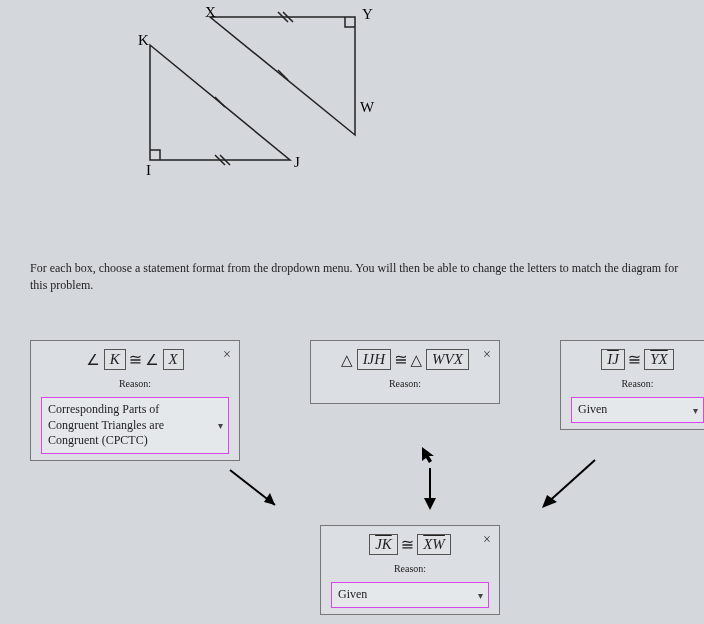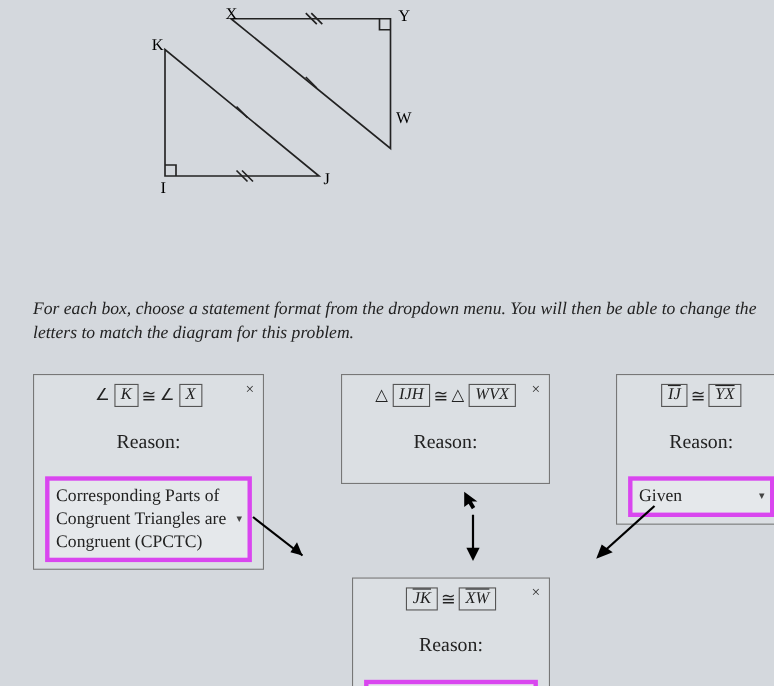--- a/index.html
+++ b/index.html
@@ -16,26 +16,25 @@
   }
   .diagram {
     position: absolute;
     top: 5px;
     left: 130px;
     width: 280px;
     height: 180px;
   }
   .instructions {
     position: absolute;
-    top: 270px;
+    top: 260px;
     left: 30px;
     right: 10px;
-    font-size: 16px;
+    font-size: 12px;
     line-height: 1.4;
-    font-style: italic;
   }
   .proof-area {
     position: absolute;
     top: 330px;
     left: 20px;
     right: 10px;
   }
   .box {
     position: absolute;
     border: 1px solid #777;
@@ -64,29 +63,29 @@
   .cong { font-size: 16px; }
   .close-x {
     position: absolute;
     top: 6px;
     right: 8px;
     font-size: 14px;
     color: #333;
     cursor: pointer;
   }
   .reason-label {
-    font-size: 18px;
-    margin: 21px 0;
+    font-size: 10px;
+    margin: 8px 0;
     font-family: Liberation Serif, serif;
   }
   .reason-select {
-    border: 4px solid #d946ef;
+    border: 1px solid #d946ef;
     background: rgba(245,245,248,0.4);
     padding: 4px 18px 4px 6px;
-    font-size: 16px;
+    font-size: 12px;
     text-align: left;
     position: relative;
     margin-top: 2px;
     min-height: 16px;
     line-height: 1.3;
   }
   .reason-select::after {
     content: "▾";
     position: absolute;
     right: 5px;

